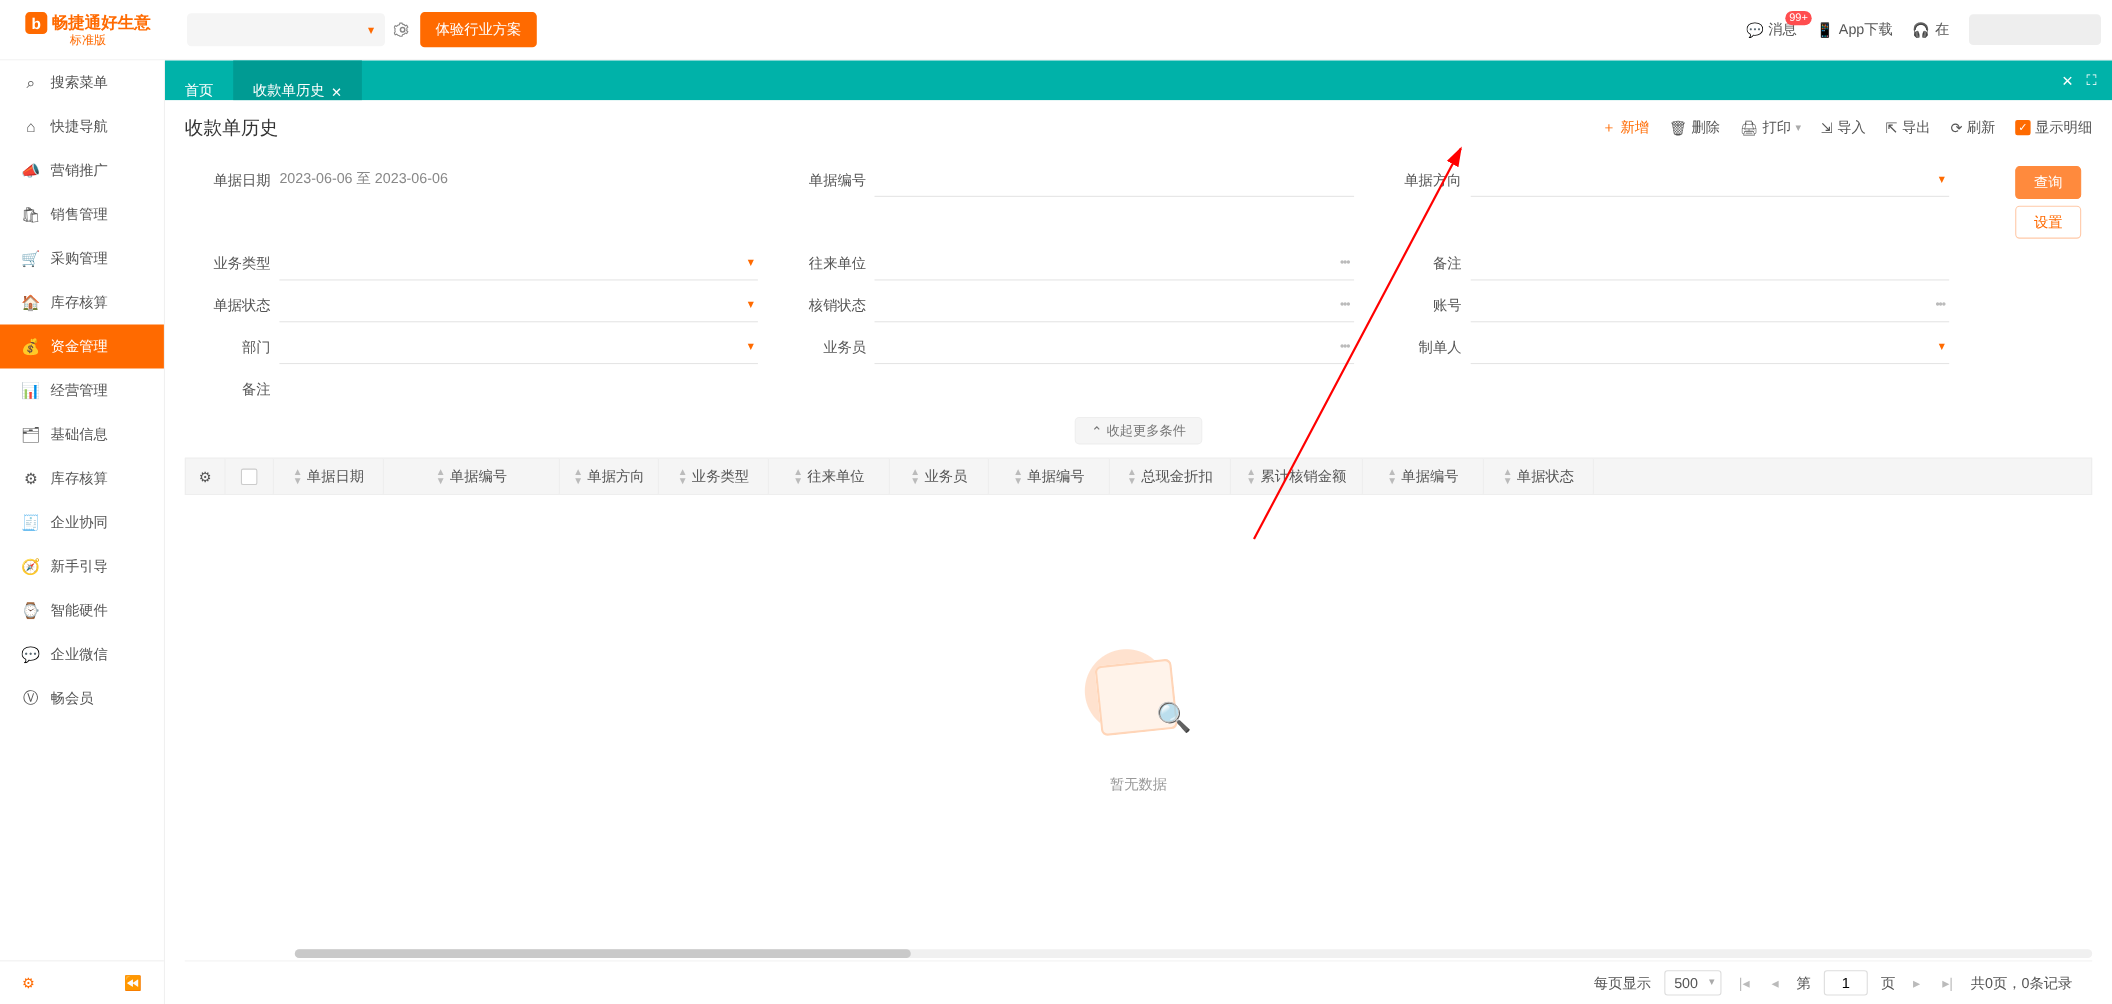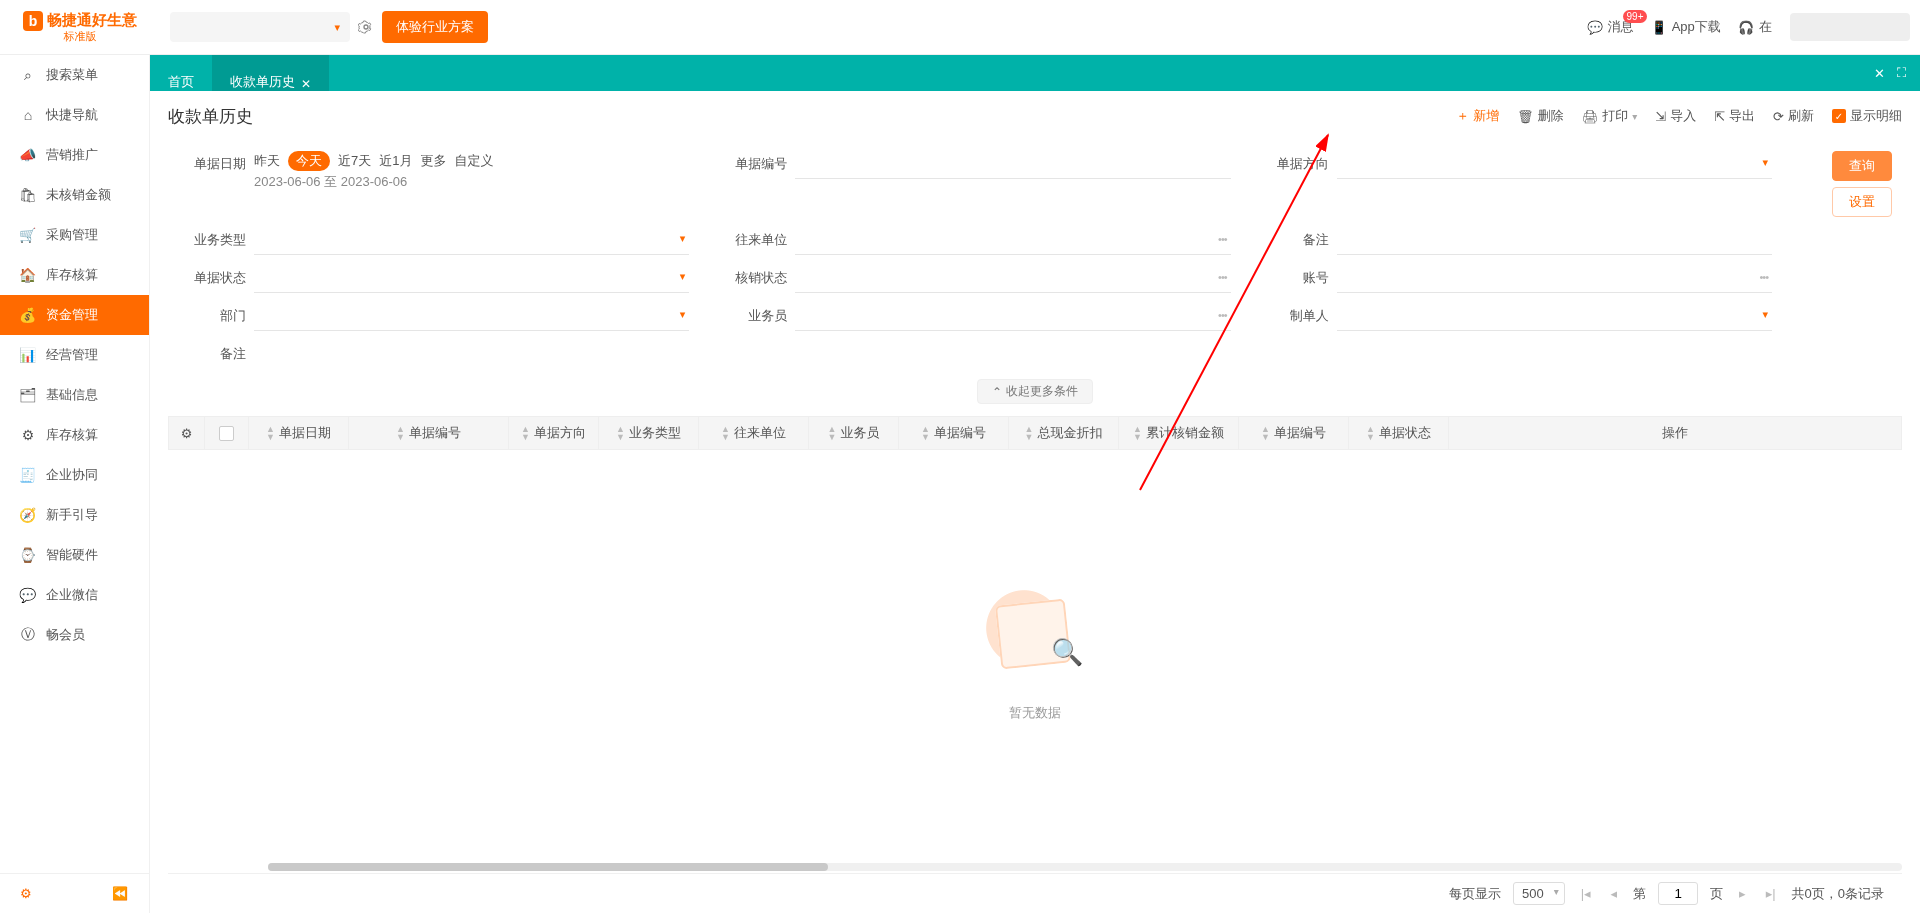--- a/index.html
+++ b/index.html
@@ -143,21 +143,21 @@
         <div class="side-item">
           <span class="side-ico">⌂</span>
           <span>快捷导航</span>
         </div>
         <div class="side-item">
           <span class="side-ico">📣</span>
           <span>营销推广</span>
         </div>
         <div class="side-item">
           <span class="side-ico">🛍</span>
-          <span>未核销金额</span>
+          <span>销售管理</span>
         </div>
         <div class="side-item">
           <span class="side-ico">🛒</span>
           <span>采购管理</span>
         </div>
         <div class="side-item">
           <span class="side-ico">🏠</span>
           <span>库存核算</span>
         </div>
         <div class="side-item active">
@@ -253,28 +253,20 @@
           </div>
       </div>
     </div>
 
     <div class="filters-card">
       <div class="filter-grid">
 
         <div class="f-row">
           <div class="f-label">单据日期</div>
           <div style="flex:1;">
-            <div class="date-shortcuts" id="date-shortcuts">
-                <span class="ds">昨天</span>
-                <span class="ds active">今天</span>
-                <span class="ds">近7天</span>
-                <span class="ds">近1月</span>
-                <span class="ds">更多</span>
-                <span class="ds">自定义</span>
-              </div>
             <div class="date-range">2023-06-06 至 2023-06-06</div>
           </div>
         </div>
         <div class="f-row">
           <div class="f-label">单据编号</div>
           <div class="f-ctrl"></div>
         </div>
         <div class="f-row">
           <div class="f-label">单据方向</div>
           <div class="f-ctrl">
@@ -437,23 +429,20 @@
                 <span>▼</span>
               </span>
               <span>单据编号</span>
             </div>
             <div class="th" style="width: 100px;">
               <span class="sort">
                 <span>▲</span>
                 <span>▼</span>
               </span>
               <span>单据状态</span>
-            </div>
-            <div class="th" style="width: 100px; flex: 1 1 0%; border-right: none;">
-              <span>操作</span>
             </div>
           </div>
       </div>
       <div class="tbody">
         <div class="empty-img"></div>
         <div>暂无数据</div>
       </div>
       <div class="hscroll">
         <div class="track"></div>
         <div class="thumb"></div>

